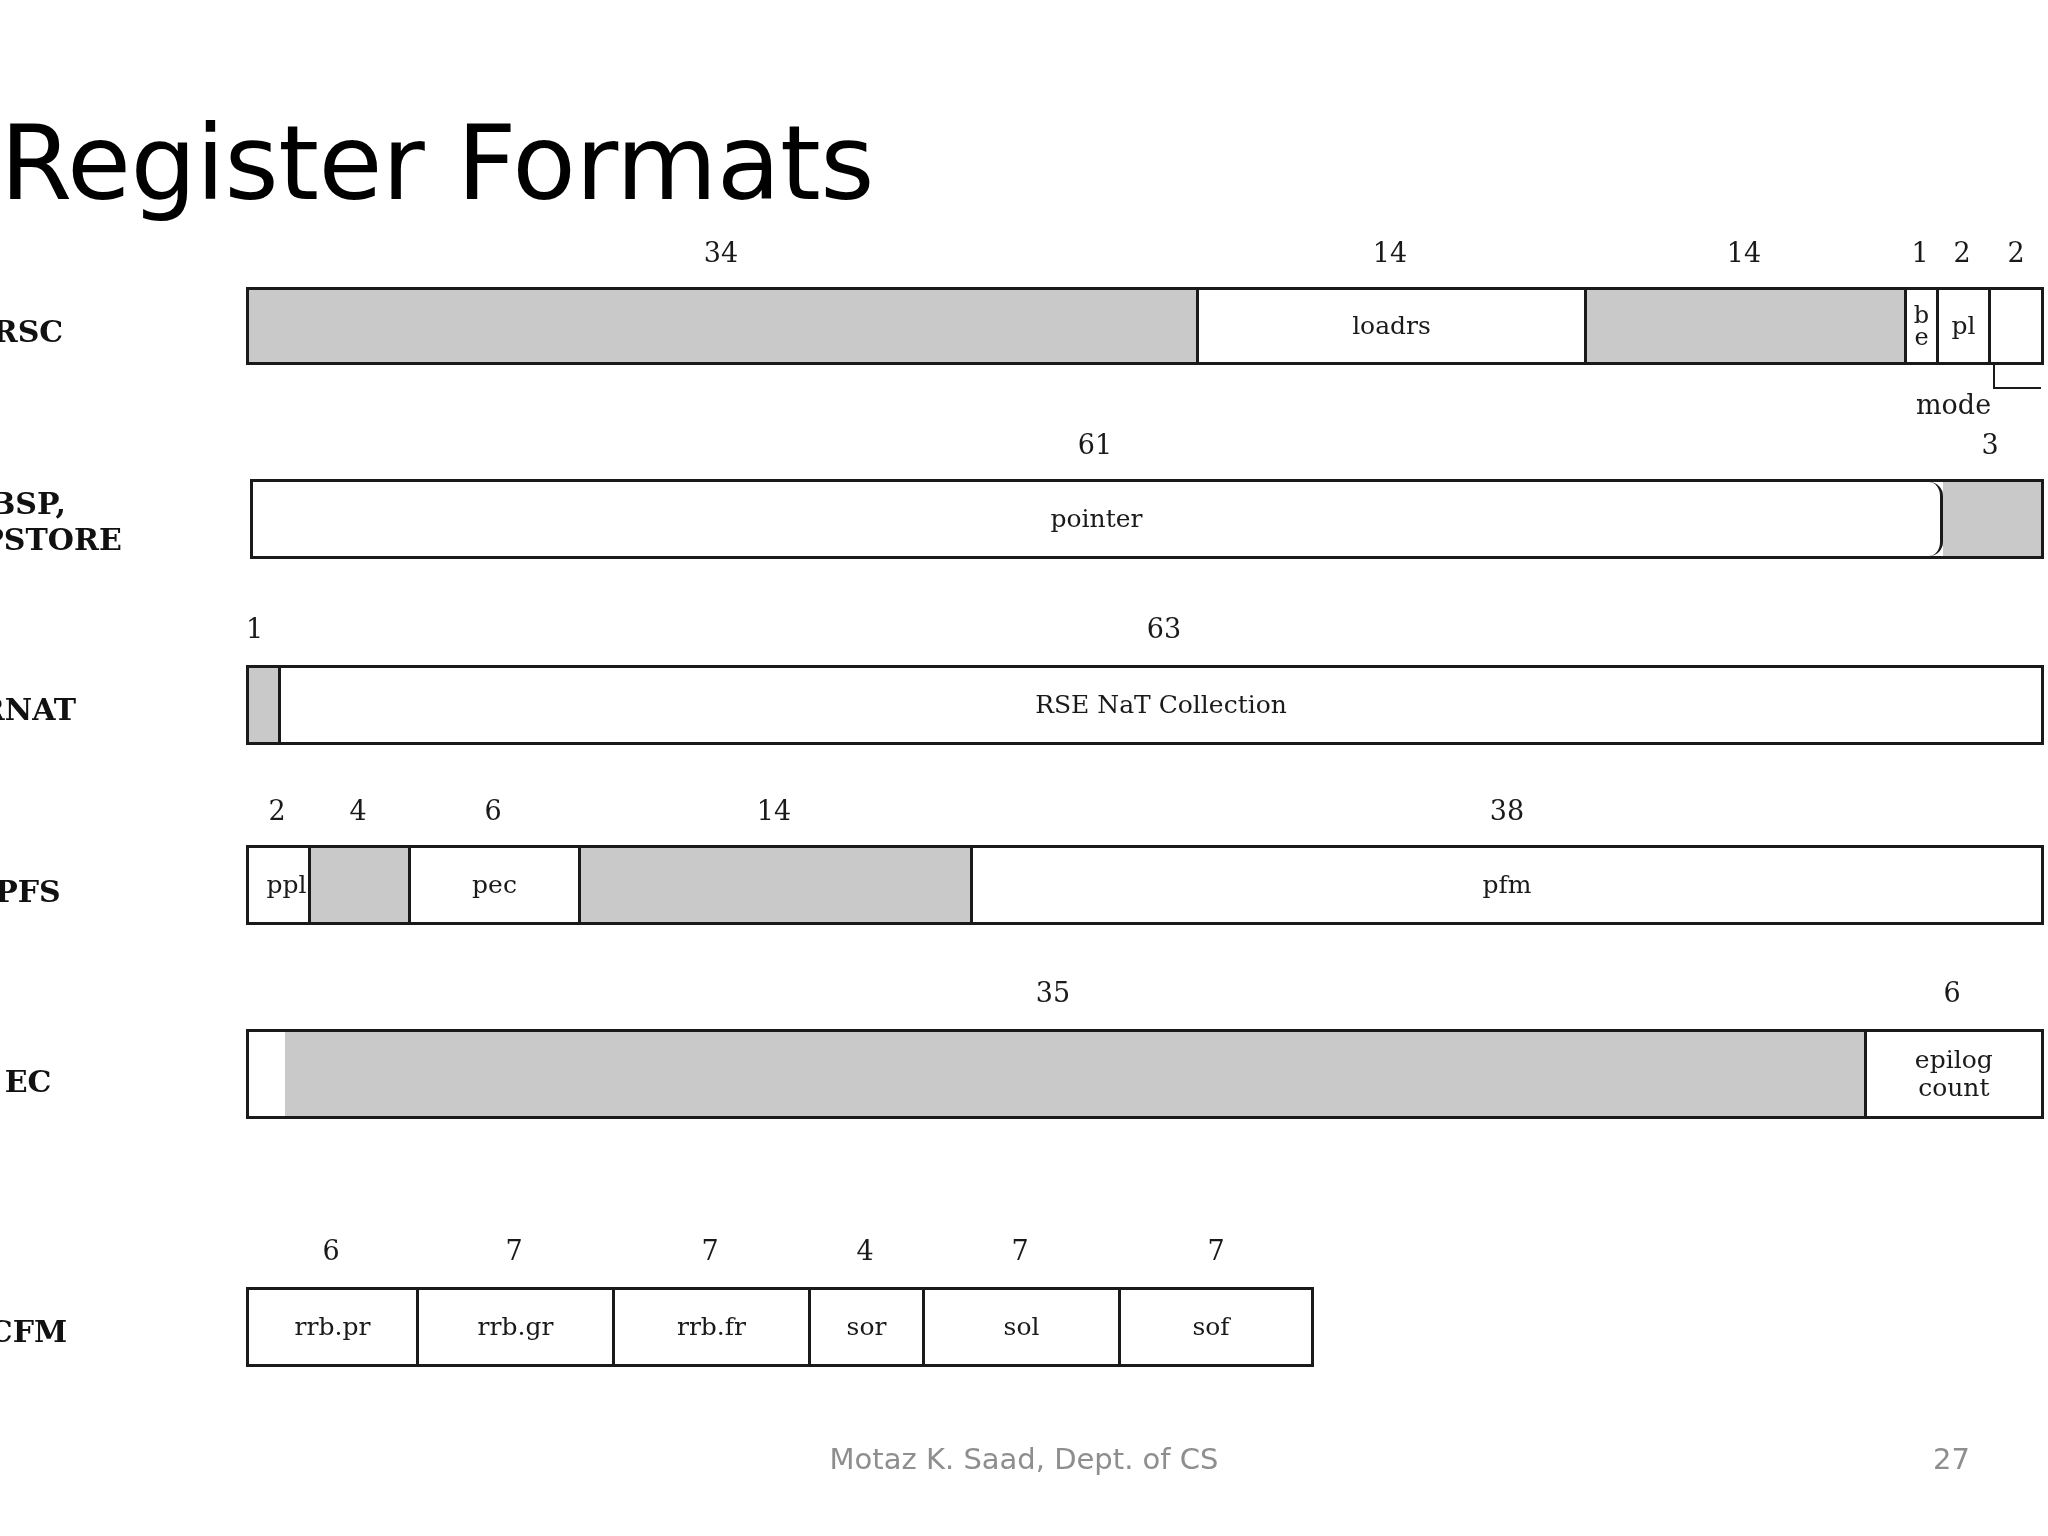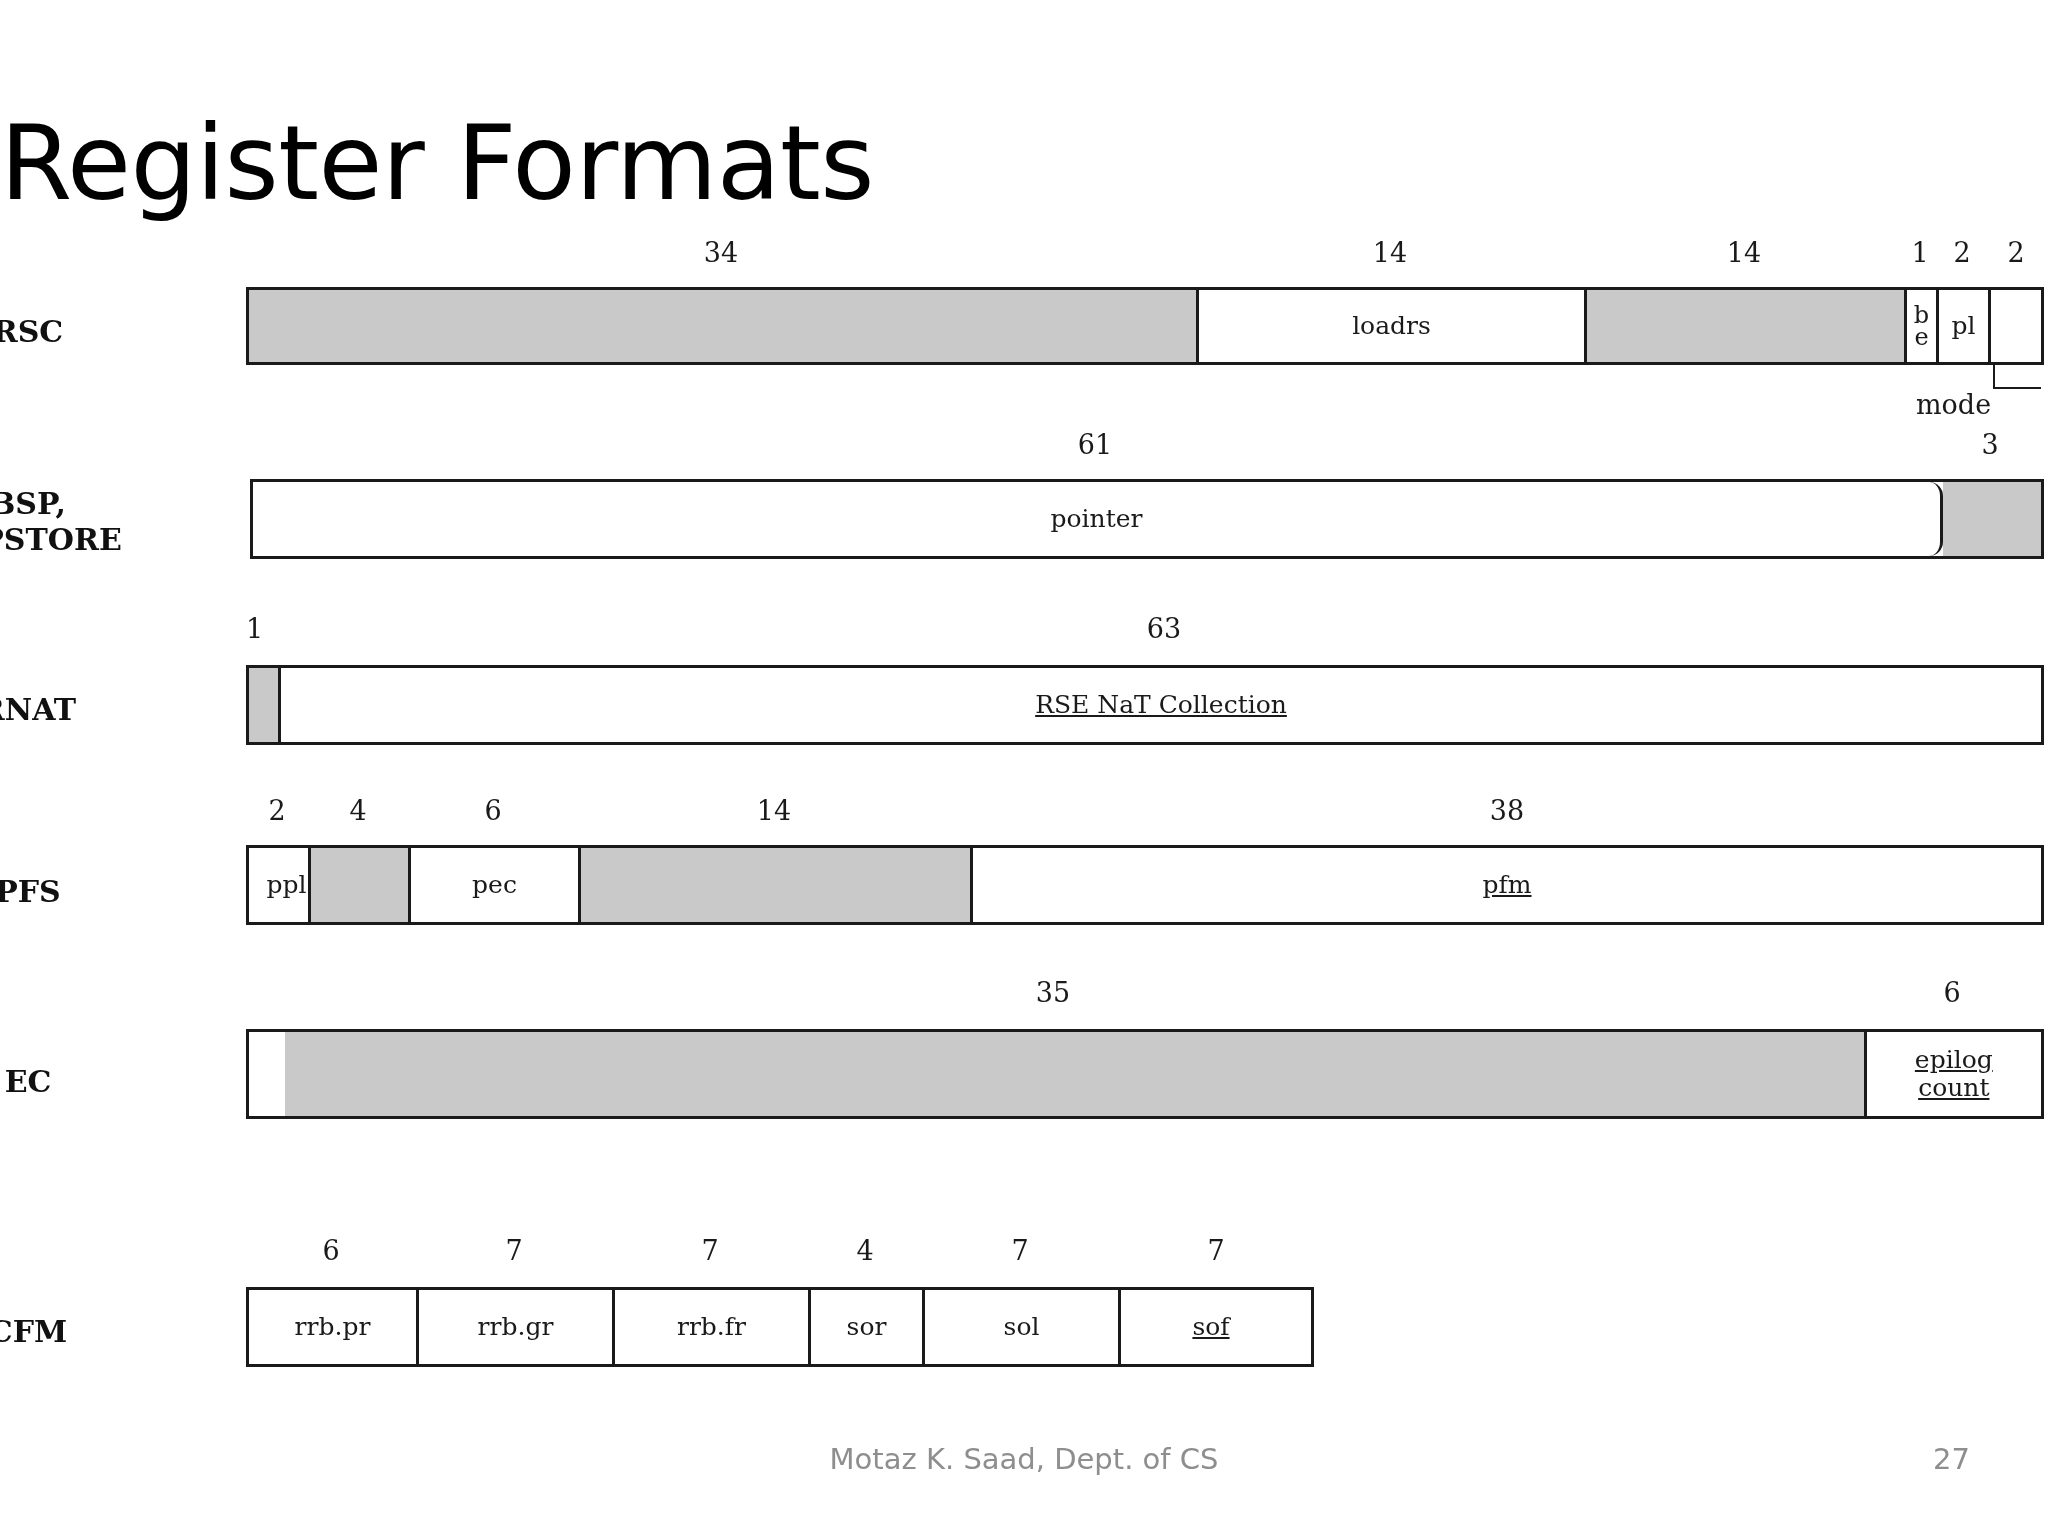--- a/index.html
+++ b/index.html
@@ -77,21 +77,21 @@
     justify-content: center;
     border-right: 3px solid #1a1a1a;
     font-family: "DejaVu Serif", serif;
     font-size: 25px;
     line-height: 28px;
     color: #1a1a1a;
     text-align: center;
     overflow: hidden;
     white-space: pre-line;
   }
-  .fld:last-child { border-right: none; text-decoration: underline; }
+  .fld:last-child { border-right: none; }
   .fld.gray { background: #c9c9c9; }
   .fld.white { background: #ffffff; }
 
   
   .fld.stack {
     flex-direction: column;
     justify-content: center;
     line-height: 0.92;
     font-size: 24px;
   }

